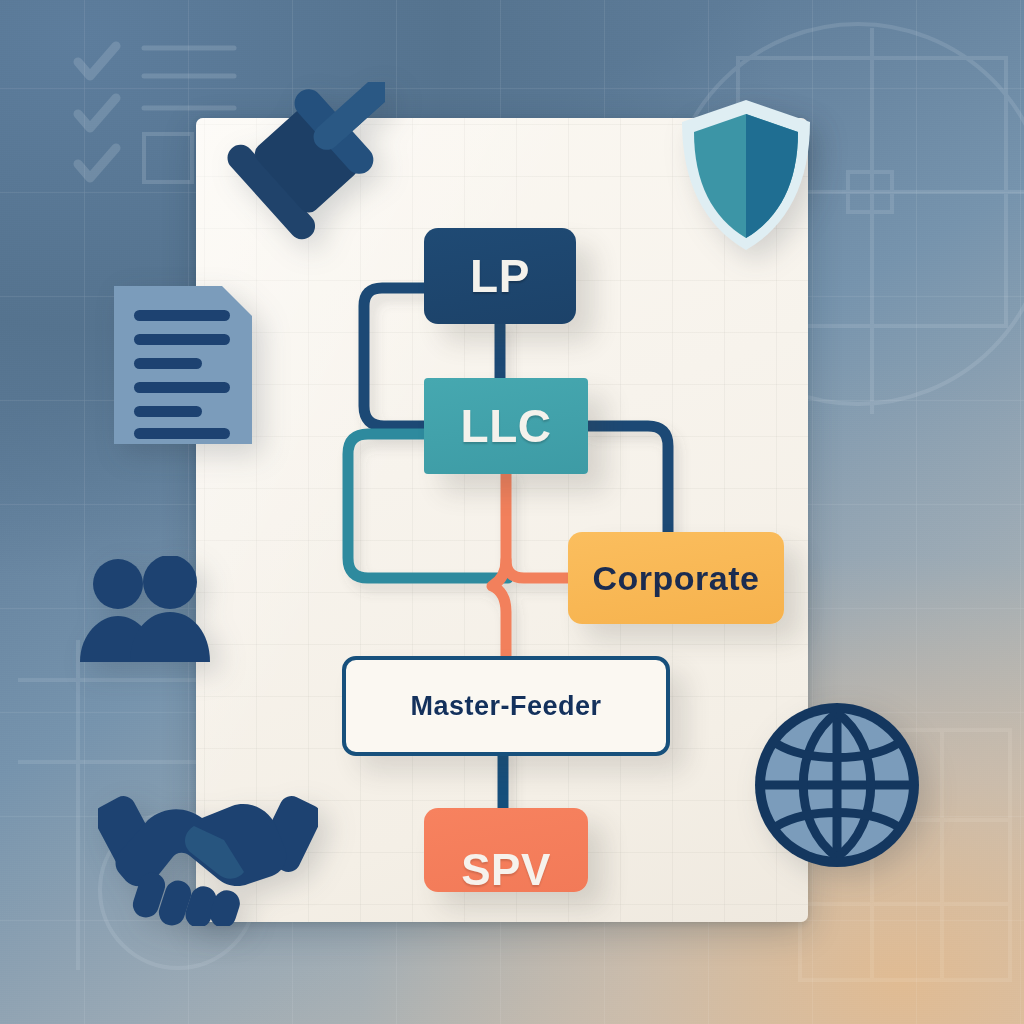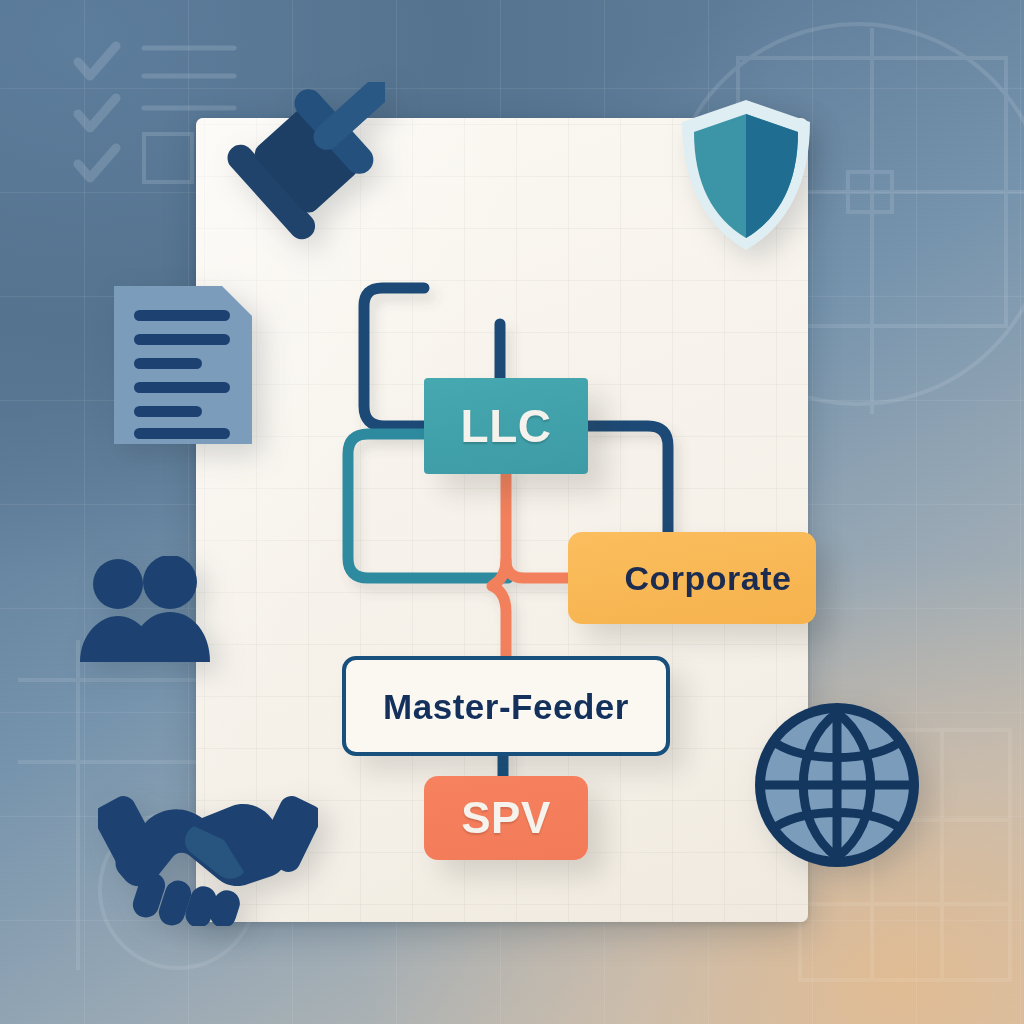--- a/index.html
+++ b/index.html
@@ -73,33 +73,33 @@
   .n-llc{
     left:424px;top:378px;width:164px;height:96px;border-radius:4px;
     background:linear-gradient(170deg,#46a8b0 0%,#3d9ba5 100%);
     box-shadow:18px 18px 26px rgba(60,60,55,.16);
   }
   .n-llc .lbl{color:#f4f2ec;font-size:46px;text-shadow:0 2px 2px rgba(0,0,0,.18);}
   .n-corp{
     left:568px;top:532px;width:216px;height:92px;border-radius:14px;
     background:linear-gradient(170deg,#fbbe5e 0%,#f6b24d 100%);
     box-shadow:16px 16px 26px rgba(60,60,55,.16);
-    padding-left:32px;
   }
   .n-corp .lbl{color:#1b2c50;font-size:34px;}
   .n-mf{
     left:342px;top:656px;width:320px;height:92px;border-radius:14px;
     background:#fbf8f2;border:4px solid #17507c;
     box-shadow:16px 16px 26px rgba(60,60,55,.14);
   }
-  .n-mf .lbl{color:#14315c;font-size:35px;text-shadow:0 1px 0 rgba(255,255,255,.7);}
+  .n-mf .lbl{color:#14315c;font-size:27px;text-shadow:0 1px 0 rgba(255,255,255,.7);}
   .n-spv{
-    left:424px;top:776px;width:164px;height:84px;border-radius:14px;
+    left:424px;top:808px;width:164px;height:84px;border-radius:14px;
     background:linear-gradient(170deg,#f7825f 0%,#f27a58 100%);
     box-shadow:16px 16px 26px rgba(60,60,55,.16);
+    align-items:flex-end;
   }
   .n-spv .lbl{color:#f6f2ec;font-size:44px;text-shadow:0 2px 2px rgba(0,0,0,.14);}
 
   
   .icon{position:absolute;}
   .icon svg{display:block;filter:drop-shadow(10px 10px 14px rgba(40,50,60,.18));}
 
   .i-gavel{left:205px;top:82px;width:180px;height:180px;}
   .i-shield{left:676px;top:96px;width:140px;height:158px;}
   .i-tax{left:752px;top:325px;width:162px;height:172px;}
@@ -191,20 +191,23 @@
 
       <path d="M424 434 L368 434 Q348 434 348 454 L348 558 Q348 578 368 578 L508 578" stroke="#2d8a9e" stroke-width="11"></path>
 
       <path d="M506 474 L506 560 Q506 578 524 578 L568 578" stroke="#f2805c" stroke-width="11"></path>
       <path d="M506 560 Q506 578 492 586 Q506 592 506 612 L506 656" stroke="#f2805c" stroke-width="11"></path>
 
       <path d="M503 748 L503 812" stroke="#17507c" stroke-width="11"></path>
     </g>
   </svg>
 
+  <div class="node n-lp">
+    <span class="lbl">LP</span>
+  </div>
 
   <div class="node n-llc">
     <span class="lbl">LLC</span>
   </div>
 
   <div class="node n-corp">
     <span class="lbl">Corporate</span>
   </div>
 
   <div class="node n-mf">

